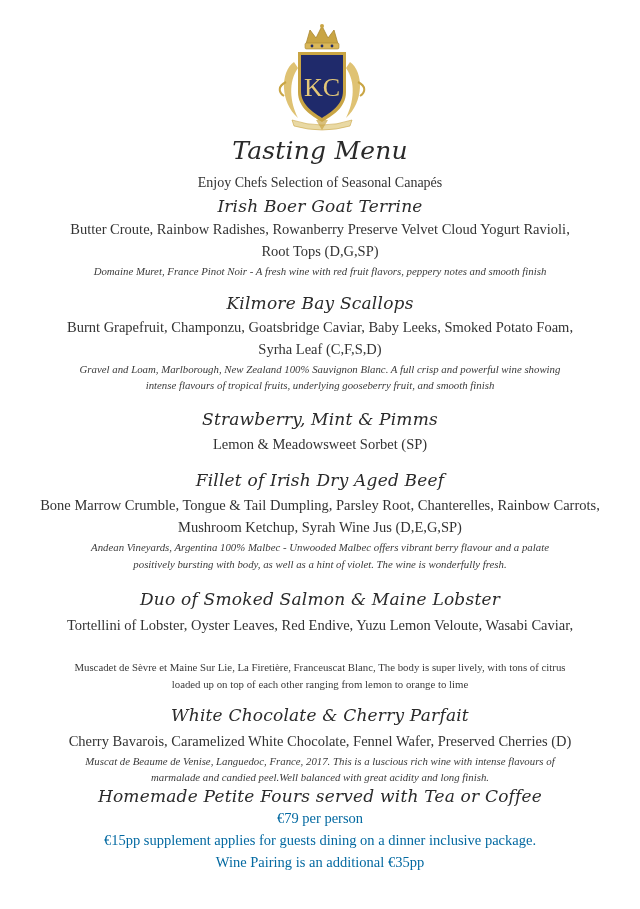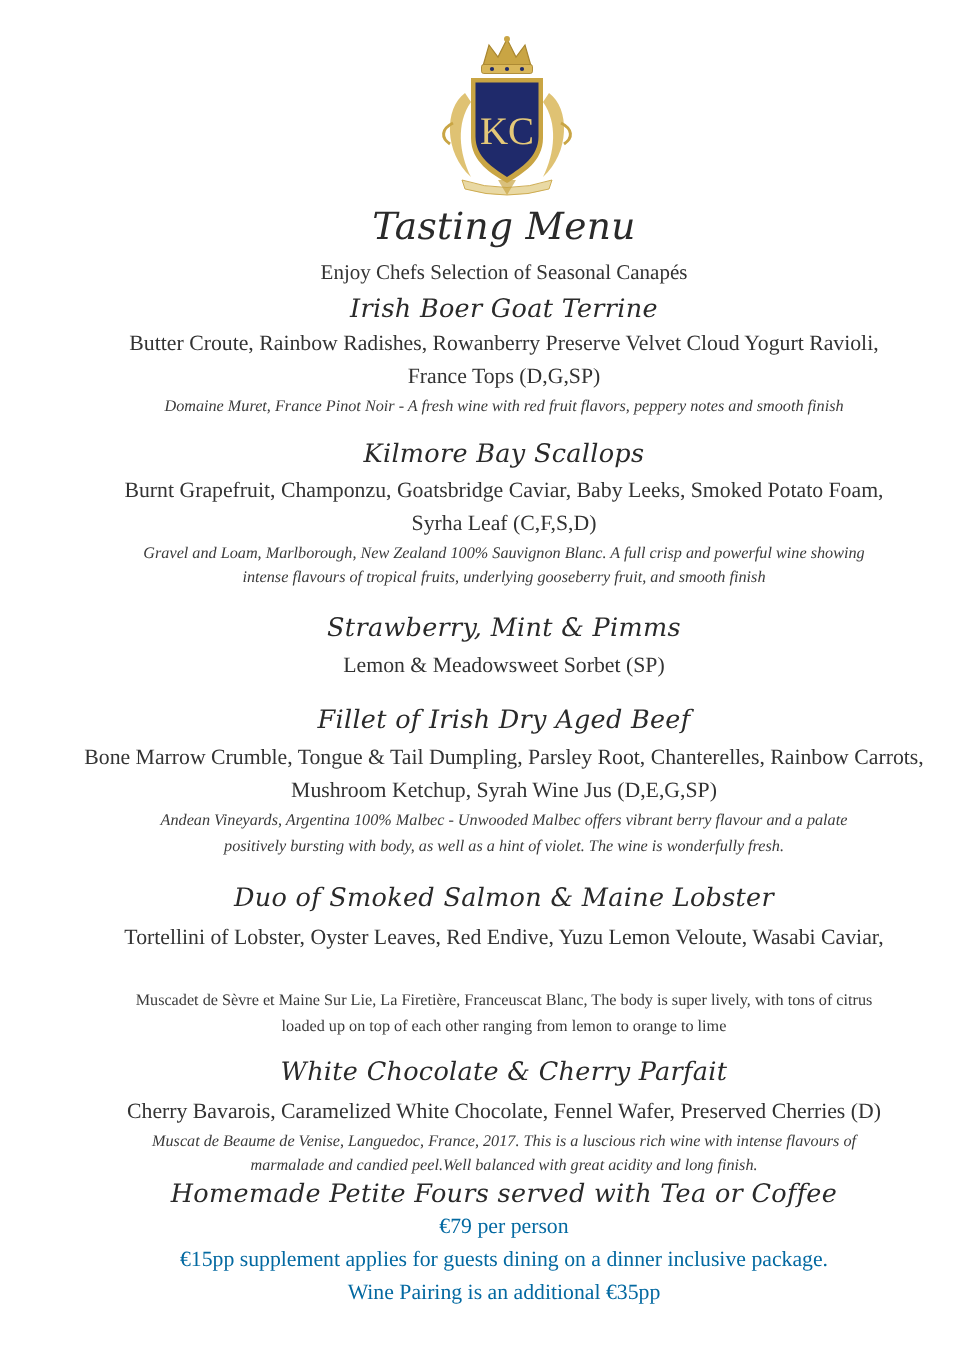--- a/index.html
+++ b/index.html
@@ -1,21 +1,21 @@
 <!DOCTYPE html>
 <html><head>
 <meta charset="utf-8">
 <style>
   html, body { margin: 0; padding: 0; background: #ffffff; }
   body {
     width: 640px; height: 909px; overflow: hidden; position: relative;
     font-family: "DejaVu Serif", "Liberation Serif", serif;
     color: #2b2b2b;
   }
-  .page { position: absolute; left: 16px; top: 0; width: 584px; height: 909px; }
+  .page { position: absolute; left: 0; top: 0; width: 584px; height: 909px; }
   .crest { position: absolute; left: 272px; top: 22px; width: 100px; height: 112px; }
   .line { position: absolute; left: 0; width: 640px; text-align: center; white-space: nowrap; }
   .script {
     font-family: "DejaVu Serif", "Liberation Serif", serif;
     font-style: italic; color: #2a2a2a; letter-spacing: 0.2px;
   }
   .title { font-size: 25px; }
   .course { font-size: 17px; }
   .body { font-family: "Liberation Serif", "DejaVu Serif", serif; font-size: 14.5px; color: #333; }
   .canape { font-size: 14px; }
@@ -50,21 +50,21 @@
       <path d="M20 98 Q50 108 80 98 L78 104 Q50 112 22 104 Z" fill="#e9d9a4" stroke="#c9a544" stroke-width="0.6"></path>
       <path d="M44 98 L50 108 L56 98" fill="#c9a544" opacity="0.7"></path>
     </svg>
   </div>
 
   <div class="line script title" style="top:136px;">Tasting Menu</div>
   <div class="line body canape" style="top:175px;">Enjoy Chefs Selection of Seasonal Canapés</div>
 
   <div class="line script course" style="top:196px;">Irish Boer Goat Terrine</div>
   <div class="line body" style="top:221px;">Butter Croute, Rainbow Radishes, Rowanberry Preserve Velvet Cloud Yogurt Ravioli,</div>
-  <div class="line body" style="top:243px;">France Tops (D,G,SP)</div>
+  <div class="line body" style="top:243px;">Root Tops (D,G,SP)</div>
   <div class="line wine" style="top:265px;">Domaine Muret, France  Pinot Noir - A fresh wine with red fruit flavors, peppery notes and smooth finish</div>
 
   <div class="line script course" style="top:293px;">Kilmore Bay Scallops</div>
   <div class="line body" style="top:319px;">Burnt Grapefruit, Champonzu, Goatsbridge Caviar, Baby Leeks, Smoked Potato Foam,</div>
   <div class="line body" style="top:341px;">Syrha Leaf (C,F,S,D)</div>
   <div class="line wine" style="top:363px;">Gravel and Loam, Marlborough, New Zealand 100% Sauvignon Blanc. A full crisp and powerful wine showing</div>
   <div class="line wine" style="top:379px;">intense flavours of tropical fruits, underlying  gooseberry fruit, and smooth finish</div>
 
   <div class="line script course" style="top:409px;">Strawberry, Mint &amp; Pimms</div>
   <div class="line body" style="top:436px;">Lemon &amp; Meadowsweet Sorbet  (SP)</div>

